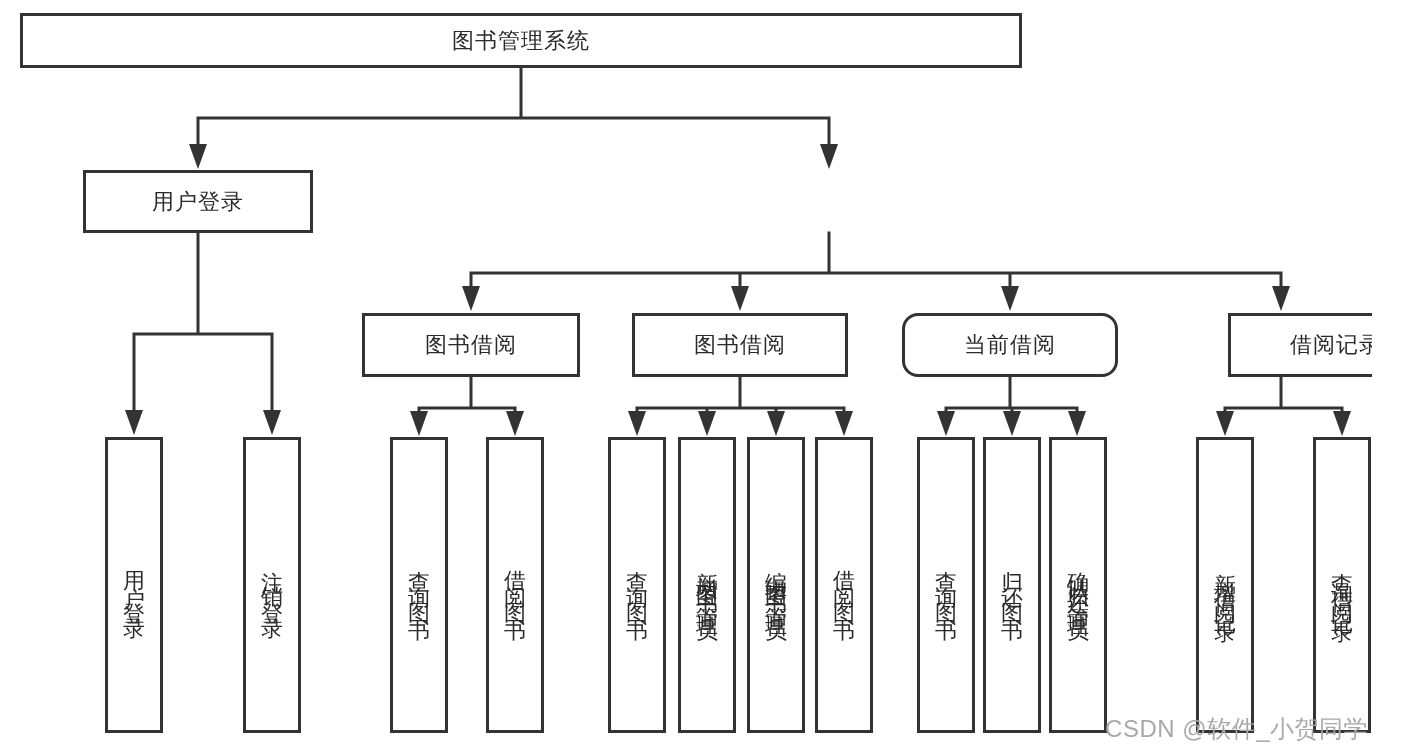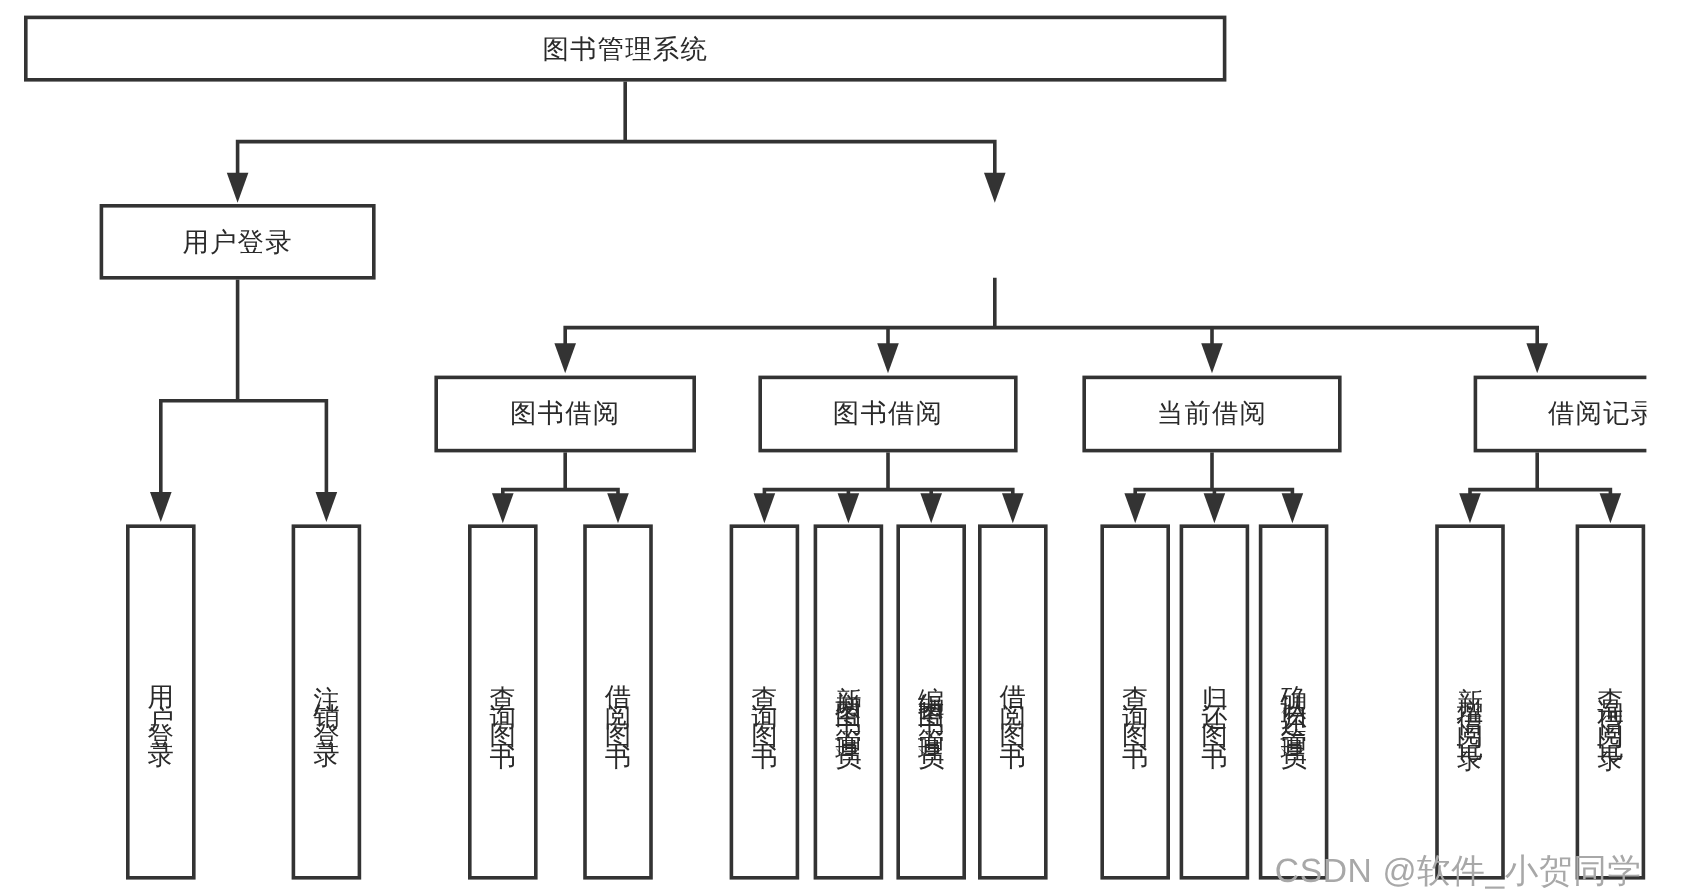--- a/index.html
+++ b/index.html
@@ -55,21 +55,21 @@
     white-space: nowrap;
     line-height: 1;
   }
   .ls4 { letter-spacing: 16px; }
   .ls6 { letter-spacing: 10px; }
   .ls9 { letter-spacing: 7px; }
   .watermark {
     position: absolute;
     right: 4px;
     bottom: 2px;
-    font-size: 28px;
+    font-size: 24px;
     color: #a8a8a8;
     z-index: 3;
     letter-spacing: 0.5px;
   }
 </style>
 </head>
 <body>
 
 <div class="canvas">
 
@@ -119,21 +119,21 @@
       <polygon points="1333,411 1351,411 1342,436"></polygon>
     </g>
   </svg>
 
   <div class="node" style="left:20px; top:13px; width:1002px; height:55px;">图书管理系统</div>
 
   <div class="node" style="left:83px; top:170px; width:230px; height:63px;">用户登录</div>
 
   <div class="node" style="left:362px; top:313px; width:218px; height:64px;">图书借阅</div>
   <div class="node" style="left:632px; top:313px; width:216px; height:64px;">图书借阅</div>
-  <div class="node" style="left:902px; top:313px; width:216px; height:64px;">当前借阅</div>
+  <div class="node" style="left:902px; top:313px; width:216px; height:64px;border-radius:16px;">当前借阅</div>
   <div class="node" style="left:1228px; top:313px; width:216px; height:64px;">借阅记录</div>
 
   <div class="col" style="left:105px;">
     <span class="vtext ls4">用户登录</span>
   </div>
   <div class="col" style="left:243px;">
     <span class="vtext ls4">注销登录</span>
   </div>
 
   <div class="col" style="left:390px;">

